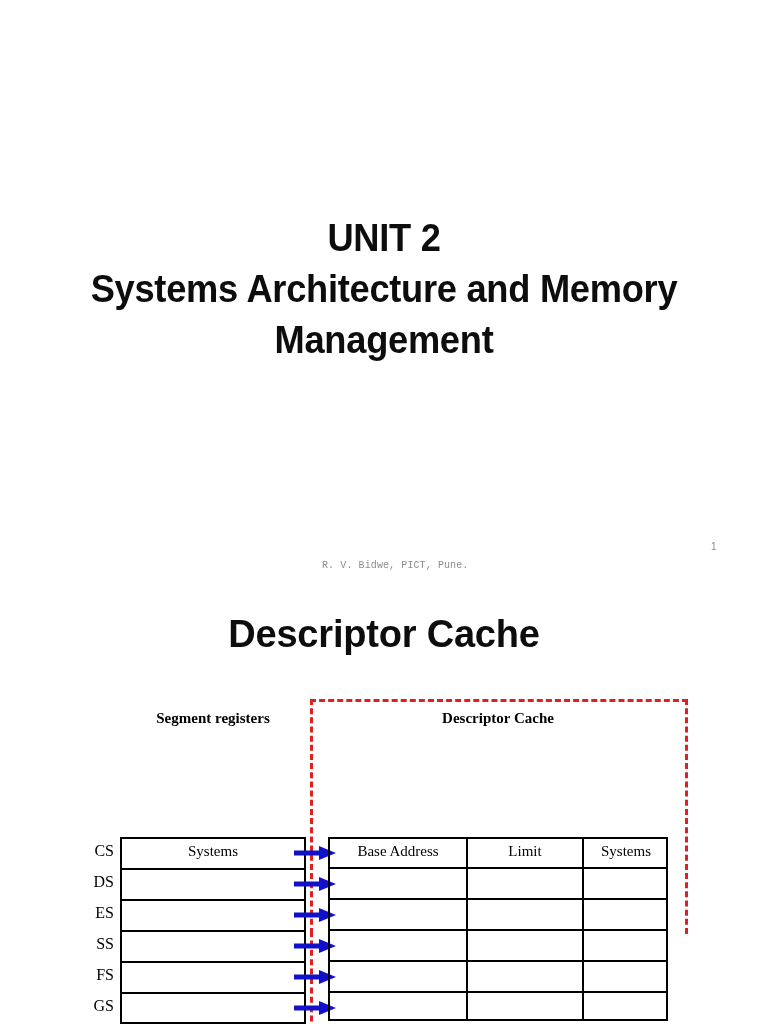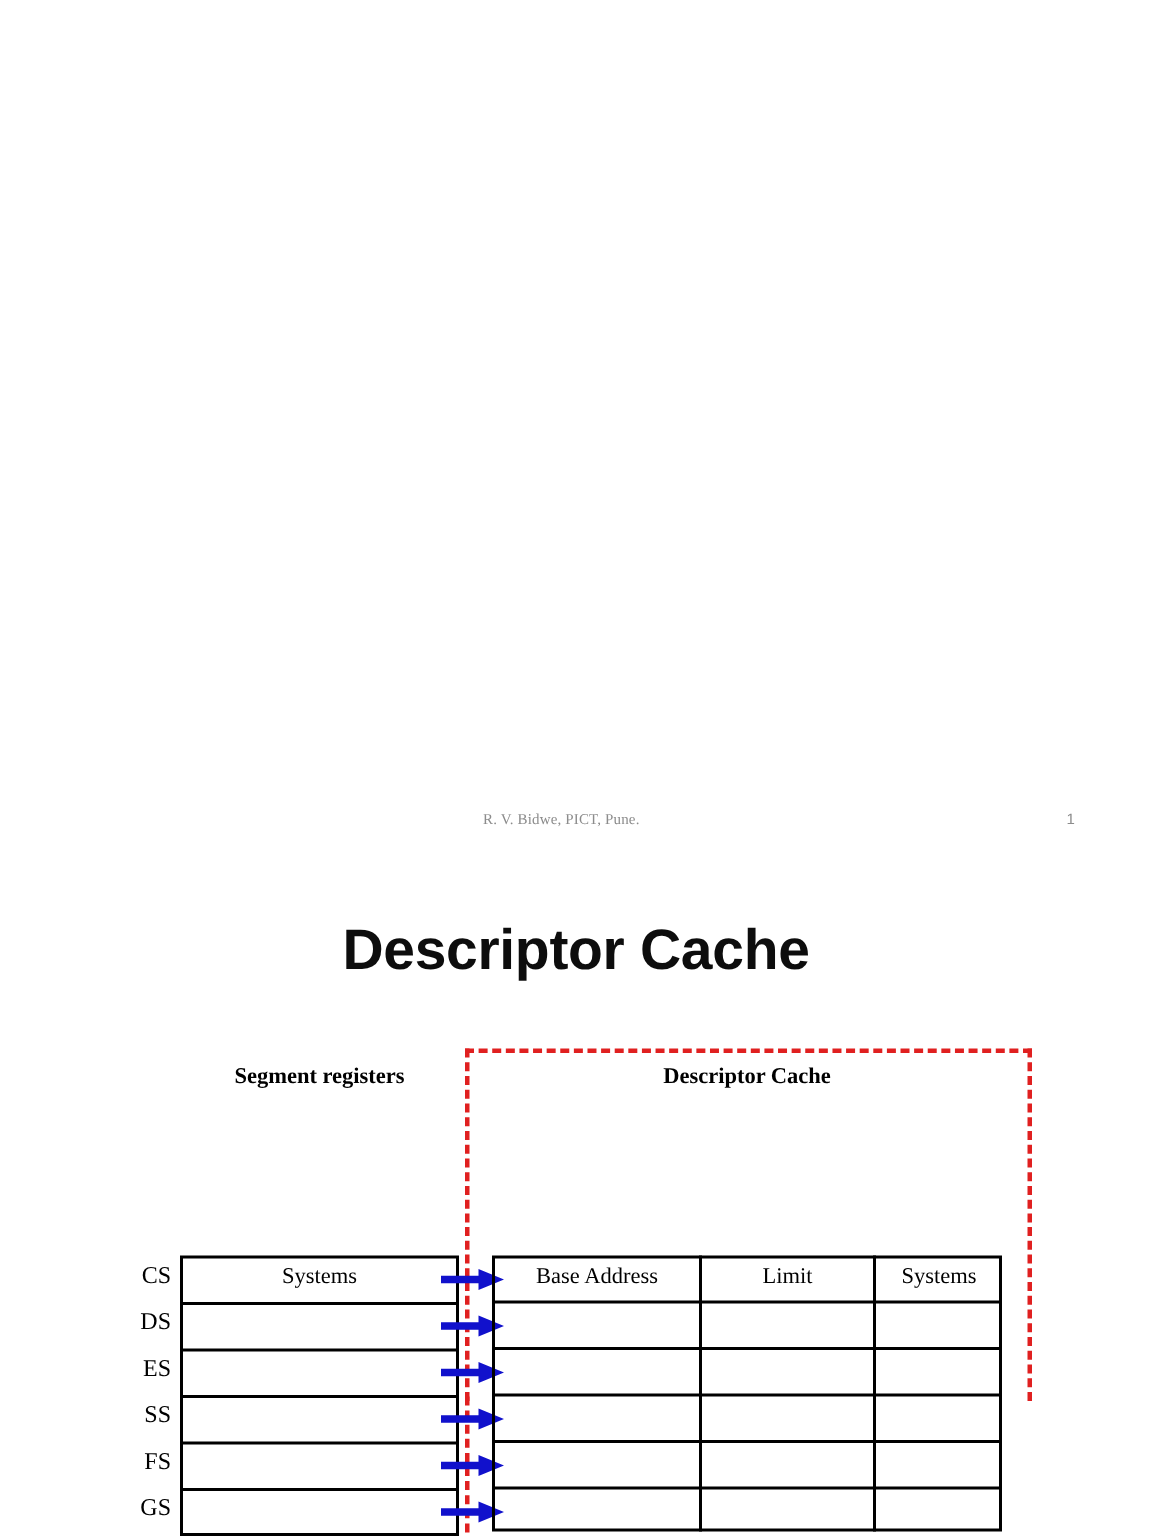--- a/index.html
+++ b/index.html
@@ -38,24 +38,24 @@
     line-height: 51px;
     color: #0d0d0d;
     letter-spacing: -0.3px;
     transform: scaleX(0.93);
     transform-origin: center center;
     white-space: nowrap;
   }
   .footer-note {
     position: absolute;
     left: 322px;
-    top: 541px;
+    top: 560px;
     font-size: 10px;
     color: #8c8c8c;
-    font-family: Liberation Serif, serif;
+    font-family: Liberation Mono, monospace;
     letter-spacing: 0.1px;
   }
   .footer-page {
     position: absolute;
     left: 711px;
     top: 541px;
     font-size: 10px;
     color: #8c8c8c;
     font-family: "Liberation Sans", sans-serif;
   }
@@ -169,20 +169,25 @@
   
   .arrow {
     position: absolute;
     height: 16px;
   }
 </style>
 </head>
 <body>
 
 <section id="slide-one">
+  <div class="title-block">
+    <div class="title-line">UNIT 2</div>
+    <div class="title-line">Systems Architecture and Memory</div>
+    <div class="title-line">Management</div>
+  </div>
   <div class="footer-note">R. V. Bidwe, PICT, Pune.</div>
   <div class="footer-page">1</div>
 </section>
 
 <section id="slide-two">
   <div class="slide2-title">Descriptor Cache</div>
 
   <div id="diagram">
 
     <div class="dashed-box" id="dashed-upper"></div>

